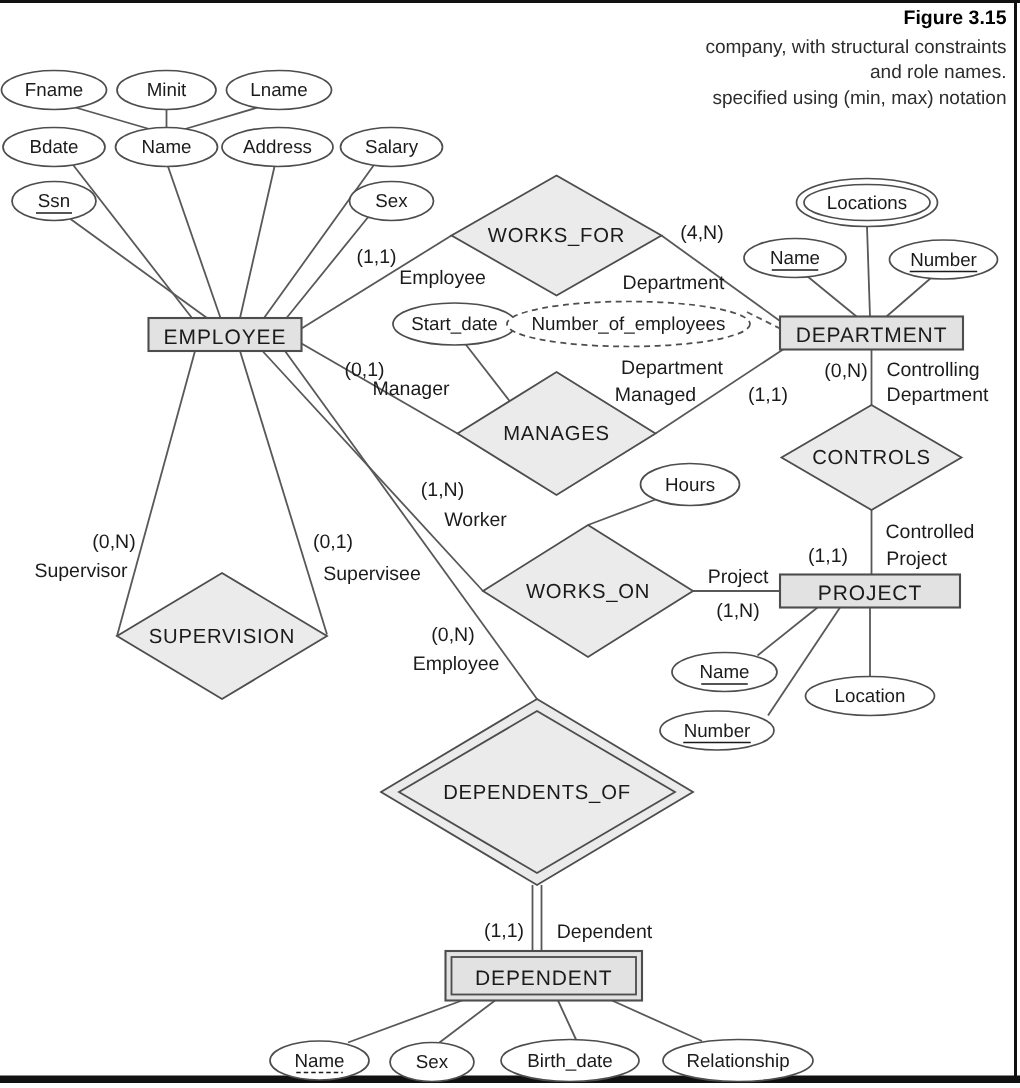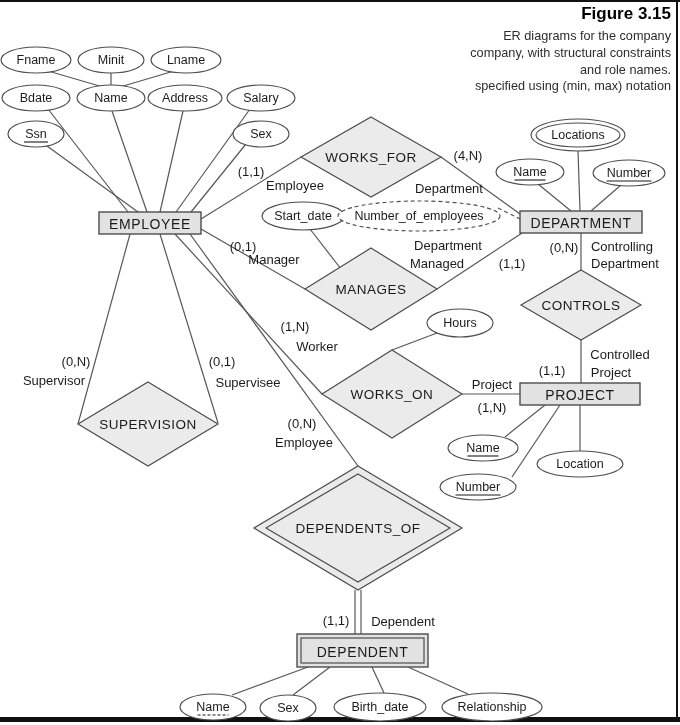--- a/index.html
+++ b/index.html
@@ -2,21 +2,21 @@
 <html><head>
 <meta charset="utf-8">
 <style>
   html,body{margin:0;padding:0;background:#fff;}
   .page{position:relative;width:680px;height:725px;background:#ffffff;overflow:hidden;
         font-family:"Liberation Sans",sans-serif;}
   .rule-top{position:absolute;left:0;top:0;width:680px;height:2px;background:#111;}
   .rule-right{position:absolute;left:676px;top:0;width:2px;height:721px;background:#111;}
   .rule-bottom{position:absolute;left:0;top:717px;width:680px;height:5px;background:#111;}
   .caption{position:absolute;top:4px;right:9px;text-align:right;color:#2d2d2d;}
-  .caption-title{font-weight:bold;font-size:17px;color:#000;margin-bottom:4px;}
+  .caption-title{font-weight:bold;font-size:13px;color:#000;margin-bottom:4px;}
   .caption-line{font-size:12.7px;line-height:16.8px;}
   svg.diagram{position:absolute;left:0;top:0;}
   svg.diagram text{font-family:"Liberation Sans",sans-serif;}
 </style>
 </head>
 <body>
 
 <div class="page">
   <div class="rule-top"></div>
   <div class="rule-right"></div>
@@ -155,18 +155,17 @@
       <text x="222" y="361" fill="#1b1b1b" text-anchor="middle" dominant-baseline="central" font-size="13">(0,1)</text>
       <text x="248" y="382" fill="#1b1b1b" text-anchor="middle" dominant-baseline="central" font-size="13">Supervisee</text>
       <text x="302" y="423" fill="#1b1b1b" text-anchor="middle" dominant-baseline="central" font-size="13">(0,N)</text>
       <text x="304" y="442" fill="#1b1b1b" text-anchor="middle" dominant-baseline="central" font-size="13">Employee</text>
       <text x="336" y="620" fill="#1b1b1b" text-anchor="middle" dominant-baseline="central" font-size="13">(1,1)</text>
       <text x="403" y="621" fill="#1b1b1b" text-anchor="middle" dominant-baseline="central" font-size="13">Dependent</text>
     </svg>
 
   <div class="caption">
     <div class="caption-title">Figure 3.15</div>
-    <div class="caption-line">ER diagrams for the company</div>
     <div class="caption-line">company, with structural constraints</div>
     <div class="caption-line">and role names.</div>
     <div class="caption-line">specified using (min, max) notation</div>
   </div>
 </div>
 
 </body></html>

